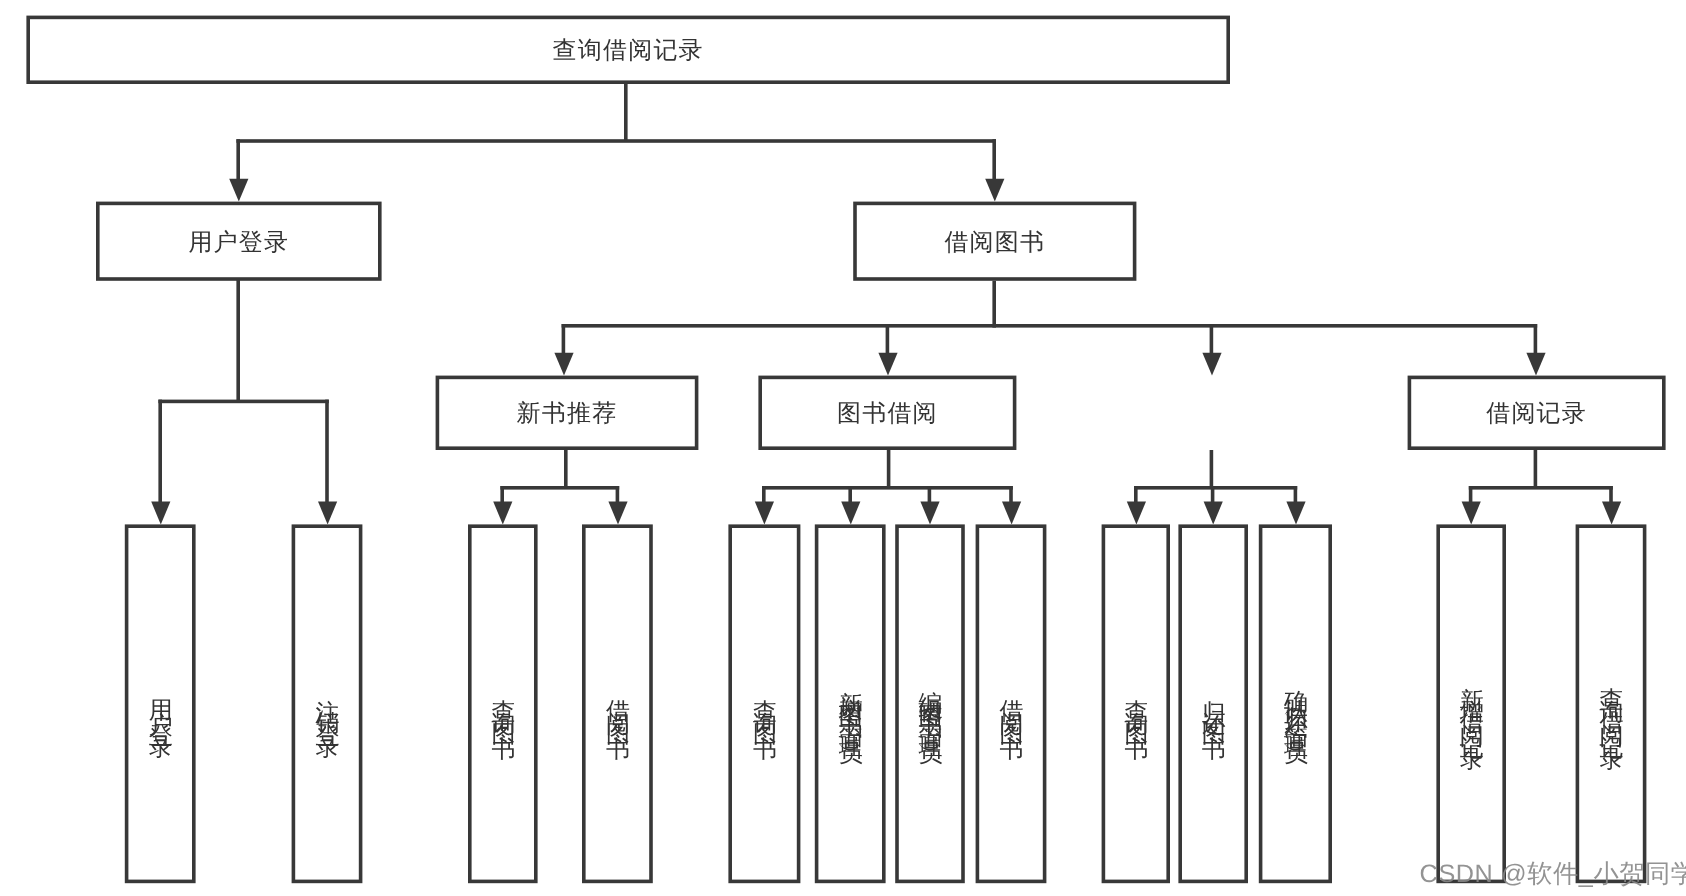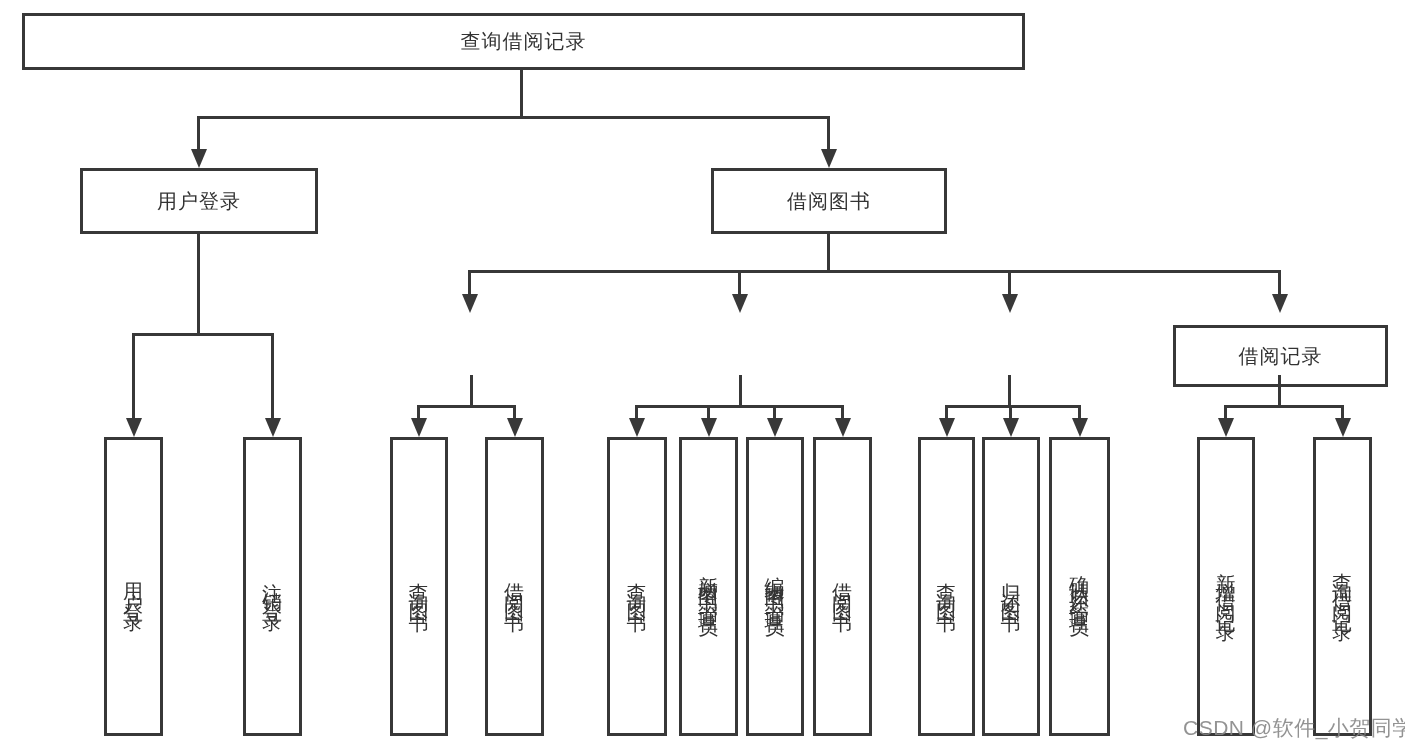--- a/index.html
+++ b/index.html
@@ -77,21 +77,23 @@
   <div class="hline" style="left:468px;top:270px;width:813px"></div>
   <div class="vline" style="left:468px;top:270px;height:25px"></div>
   <div class="arrow" style="left:462px;top:294px"></div>
   <div class="vline" style="left:738px;top:270px;height:25px"></div>
   <div class="arrow" style="left:732px;top:294px"></div>
   <div class="vline" style="left:1008px;top:270px;height:25px"></div>
   <div class="arrow" style="left:1002px;top:294px"></div>
   <div class="vline" style="left:1278px;top:270px;height:25px"></div>
   <div class="arrow" style="left:1272px;top:294px"></div>
 
-  <div class="box" style="left:1173px;top:325px;width:215px;height:62px">借阅记录</div>
+  <div class="box" style="left:363px;top:313px;width:219px;height:62px">新书推荐</div>
+  <div class="box" style="left:632px;top:313px;width:215px;height:62px">图书借阅</div>
+  <div class="box" style="left:1173px;top:313px;width:215px;height:62px">借阅记录</div>
 
   <div class="vline" style="left:470px;top:375px;height:32px"></div>
   <div class="hline" style="left:417px;top:405px;width:99px"></div>
   <div class="vline" style="left:417px;top:405px;height:14px"></div>
   <div class="arrow" style="left:411px;top:418px"></div>
   <div class="vline" style="left:513px;top:405px;height:14px"></div>
   <div class="arrow" style="left:507px;top:418px"></div>
 
   <div class="vline" style="left:739px;top:375px;height:32px"></div>
   <div class="hline" style="left:635px;top:405px;width:209px"></div>

